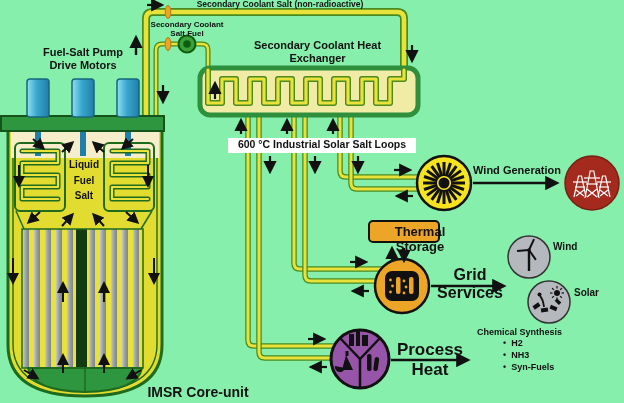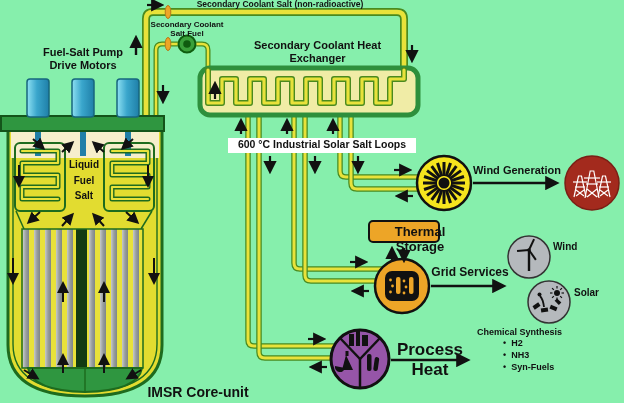--- a/index.html
+++ b/index.html
@@ -318,21 +318,21 @@
   <span>Salt</span>
 </div>
 
 
 <div class="lbl ctr" style="left:138px;top:384px;width:120px;font-size:14px;">IMSR Core-unit</div>
 
 <div class="lbl ctr" style="left:458px;top:164px;width:118px;font-size:11px;">Wind Generation</div>
 
 <div class="lbl ctr" style="left:369px;top:225px;width:70px;font-size:13px;margin-left:16px;">Thermal Storage</div>
 
-<div class="lbl ctr" style="left:424px;top:266px;width:92px;font-size:12px;">Grid Services</div>
+<div class="lbl ctr" style="left:424px;top:266px;width:92px;font-size:16px;">Grid Services</div>
 
 <div class="lbl" style="left:553px;top:241px;font-size:10px;">Wind</div>
 
 <div class="lbl" style="left:574px;top:287px;font-size:10px;">Solar</div>
 
 <div class="lbl ctr" style="left:390px;top:340px;width:80px;font-size:17px;">Process Heat</div>
 
 <div style="position:absolute;left:477px;top:327px;width:120px;">
   <div class="lbl" style="position:static;font-size:9px;">Chemical Synthesis</div>
   <div class="chem-row">

